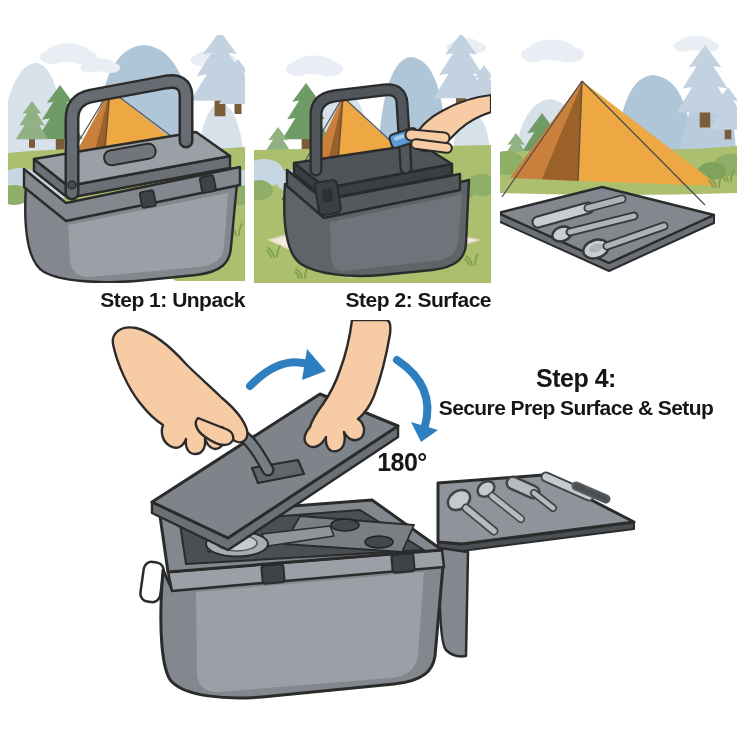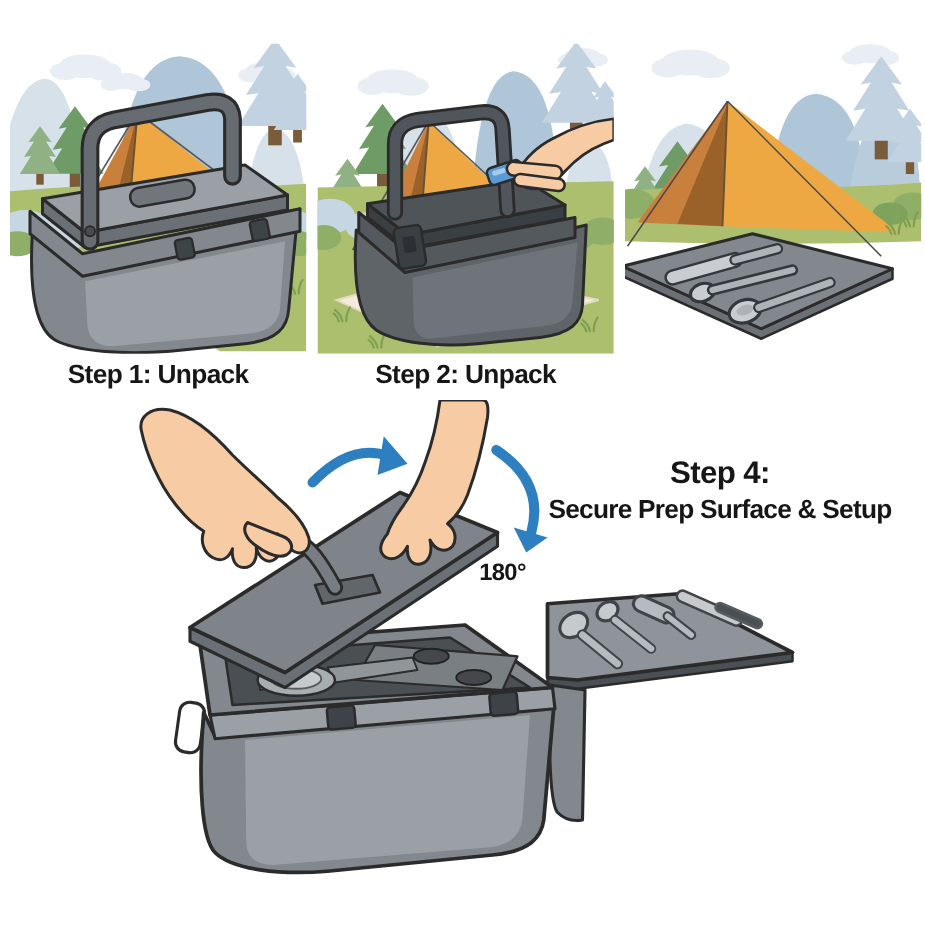--- a/index.html
+++ b/index.html
@@ -12,28 +12,28 @@
     --cloud:#E8EEF3; --mat:#F3EAD9; --skin:#F7CCA5;
     --box-light:#9AA0A5; --box-mid:#82888D; --box-dark:#6A7075; --box-deep:#4A4F53;
     --charcoal-lid:#4F5459; --charcoal-body:#5E6468;
   }
   html,body{margin:0;padding:0;background:#fff;}
   .sheet{position:relative;width:740px;height:740px;background:#fff;overflow:hidden;
          font-family:"Liberation Sans",sans-serif;}
   .panel{position:absolute;top:35px;width:237px;margin:0;padding:0;}
   .panel svg{display:block;}
   #p1{left:8px;} #p2{left:254px;} #p3{left:500px;}
-  .cap{margin-top:5px;width:237px;text-align:center;font-size:21px;font-weight:bold;
+  .cap{margin-top:5px;width:237px;text-align:right;font-size:21px;font-weight:bold;
        color:var(--text);letter-spacing:-0.5px;}
   #bottom-art{position:absolute;left:0;top:320px;}
   .step4{position:absolute;left:406px;top:361px;width:340px;text-align:center;color:var(--text);}
   .s4t{font-size:25px;font-weight:bold;line-height:34px;letter-spacing:-0.5px;}
   .s4s{font-size:21px;font-weight:bold;line-height:26px;letter-spacing:-0.6px;white-space:nowrap;}
   .rot{position:absolute;left:370px;top:448px;width:64px;text-align:center;
-       font-size:19px;font-weight:bold;color:var(--text);letter-spacing:-0.5px;}
+       font-size:25px;font-weight:bold;color:var(--text);letter-spacing:-0.5px;}
 </style>
 </head>
 <body>
 
 <div class="sheet">
 
   <svg width="0" height="0" style="position:absolute">
     <defs>
       <g id="pine">
         <rect x="-3.5" y="44" width="7" height="11" fill="#7A5B3A"></rect>
@@ -160,21 +160,21 @@
         <circle cx="11" cy="0" r="3.2" fill="#3D76AB" stroke="#2B2B2B" stroke-width="1"></circle>
       </g>
       <g>
         <path d="M237,60 C219,62 202,68 188,76 C176,82 166,92 162,100 C158,108 162,115 171,116 C180,117 190,111 198,102 C207,92 219,84 229,80 L237,77 Z" fill="var(--skin)" stroke="var(--outline)" stroke-width="2.2" stroke-linejoin="round"></path>
         <path d="M190,103 L157,100" stroke="var(--outline)" stroke-width="13" stroke-linecap="round" fill="none"></path>
         <path d="M190,103 L157,100" stroke="var(--skin)" stroke-width="9" stroke-linecap="round" fill="none"></path>
         <path d="M193,113 L162,109" stroke="var(--outline)" stroke-width="11.5" stroke-linecap="round" fill="none"></path>
         <path d="M193,113 L162,109" stroke="var(--skin)" stroke-width="7.5" stroke-linecap="round" fill="none"></path>
       </g>
     </svg>
-    <figcaption class="cap">Step 2: Unpack</figcaption>
+    <figcaption class="cap">Step 2: Surface</figcaption>
   </figure>
 
   <figure class="panel" id="p3">
     <svg width="237" height="248" viewBox="0 0 237 248">
       <g>
         <path d="M14,120 Q24,66 50,64 Q78,67 84,120 Z" fill="var(--mountain-far)"></path>
         <path d="M116,120 Q122,42 153,40 Q190,44 192,120 Z" fill="var(--mountain-mid)"></path>
         <path d="M180,118 Q188,58 211,56 Q234,59 236,118 Z" fill="var(--mountain-mid2)"></path>
         <use href="#cloud" transform="translate(52,15) scale(1.1)" fill="var(--cloud)"></use>
         <use href="#cloud" transform="translate(196,8) scale(0.8)" fill="var(--cloud)"></use>

